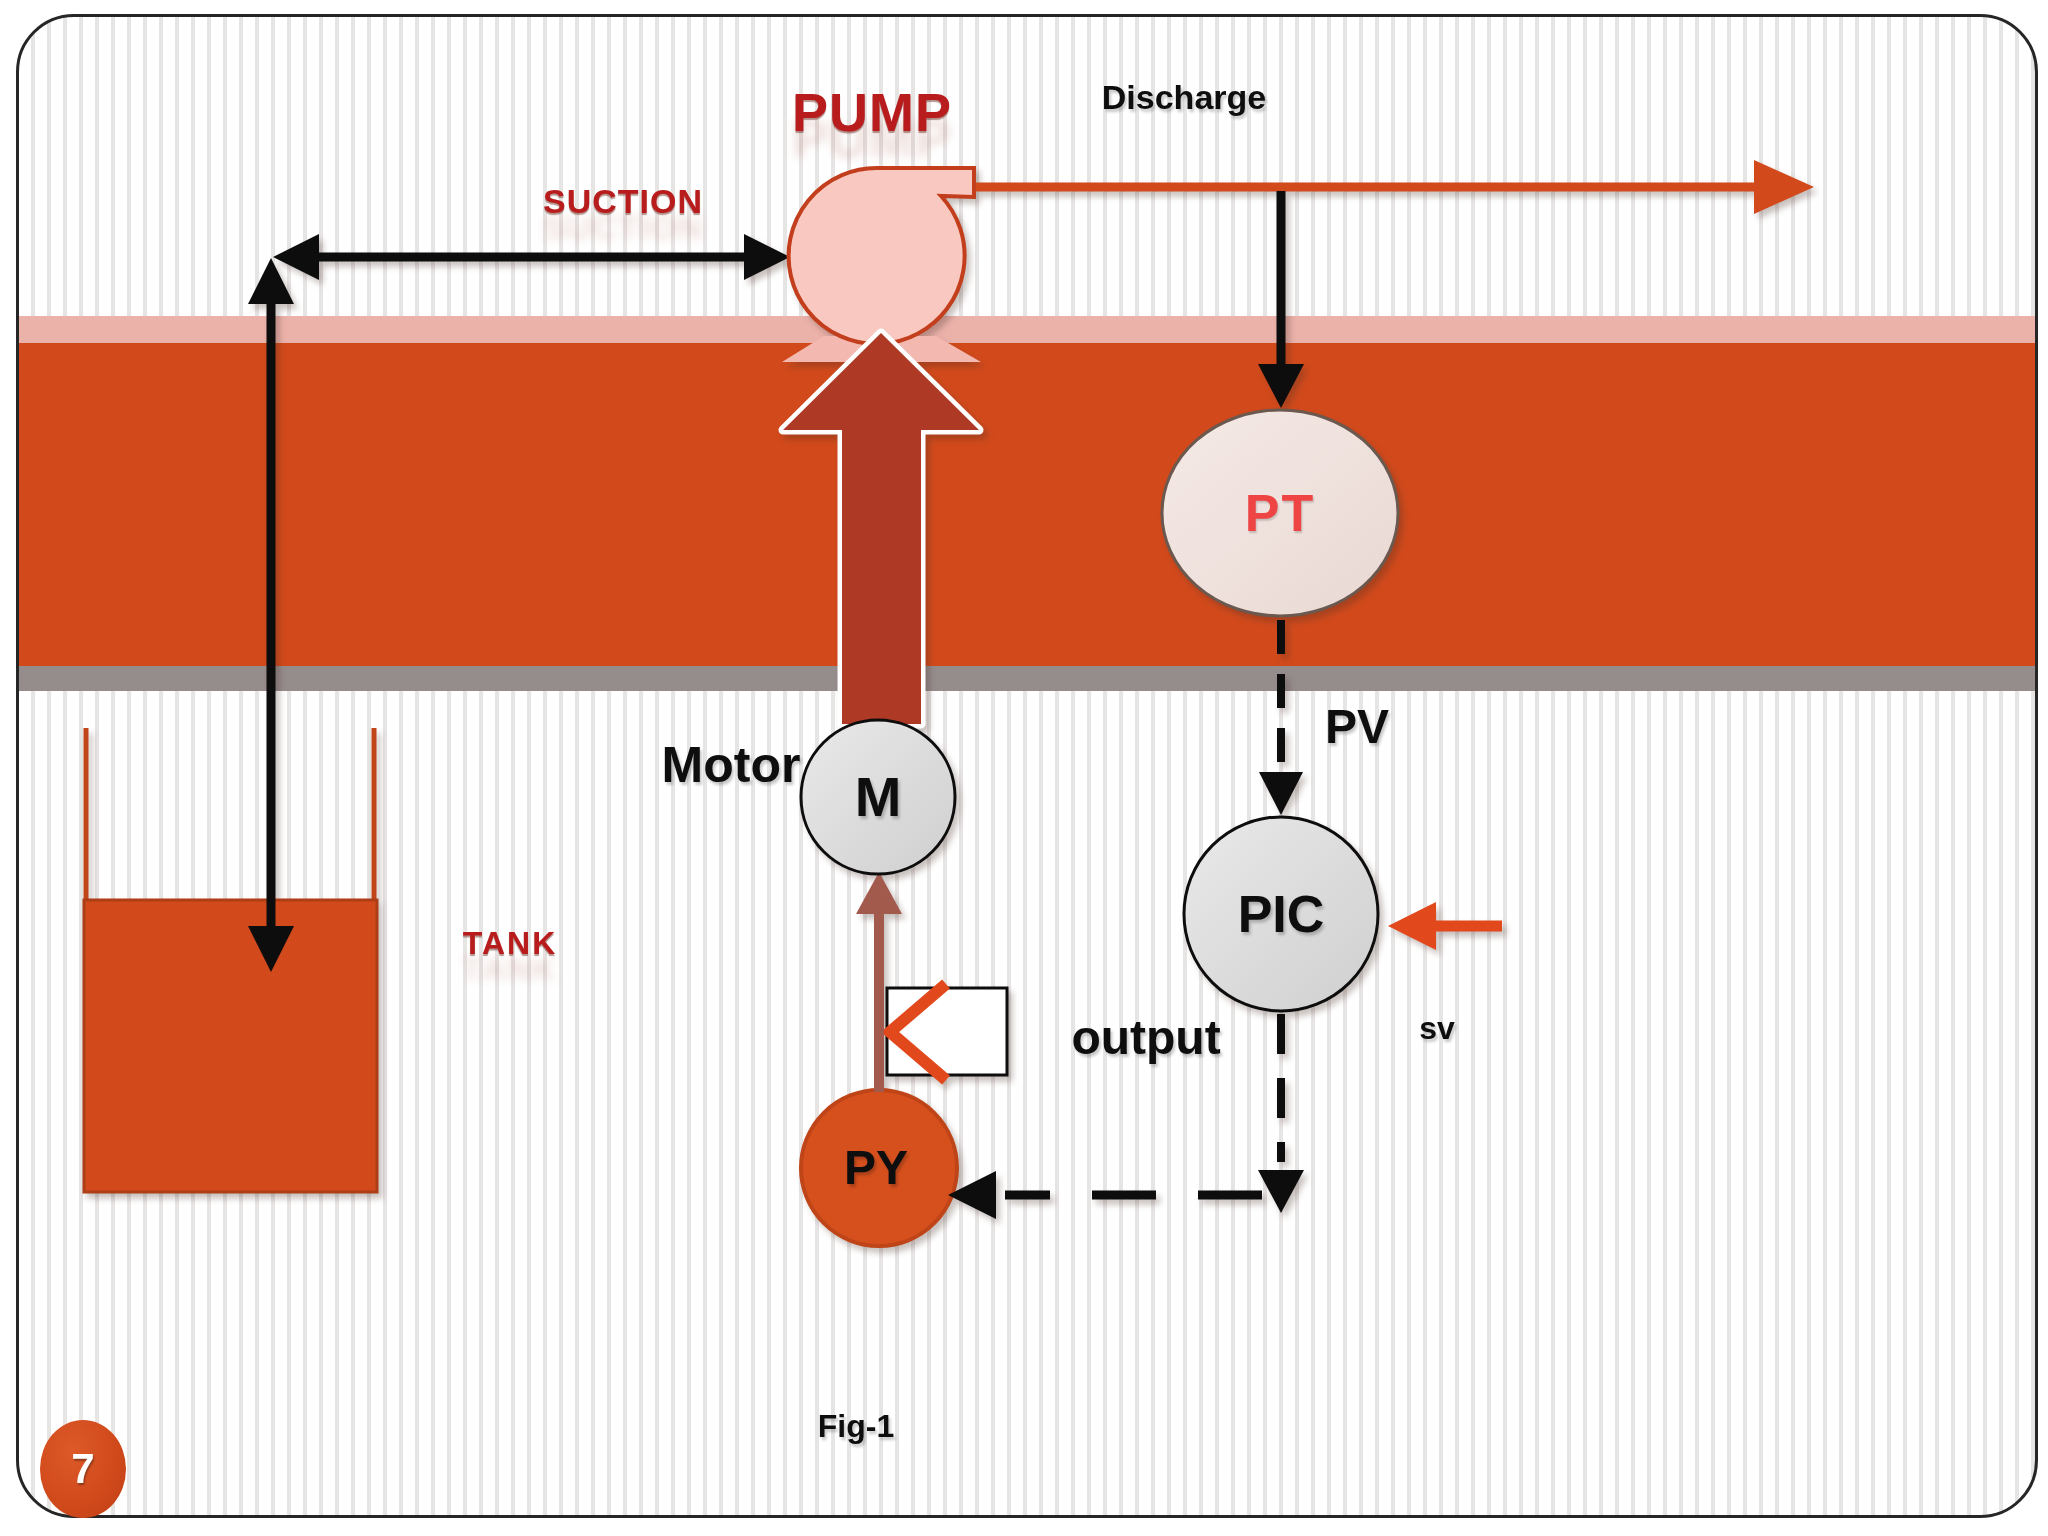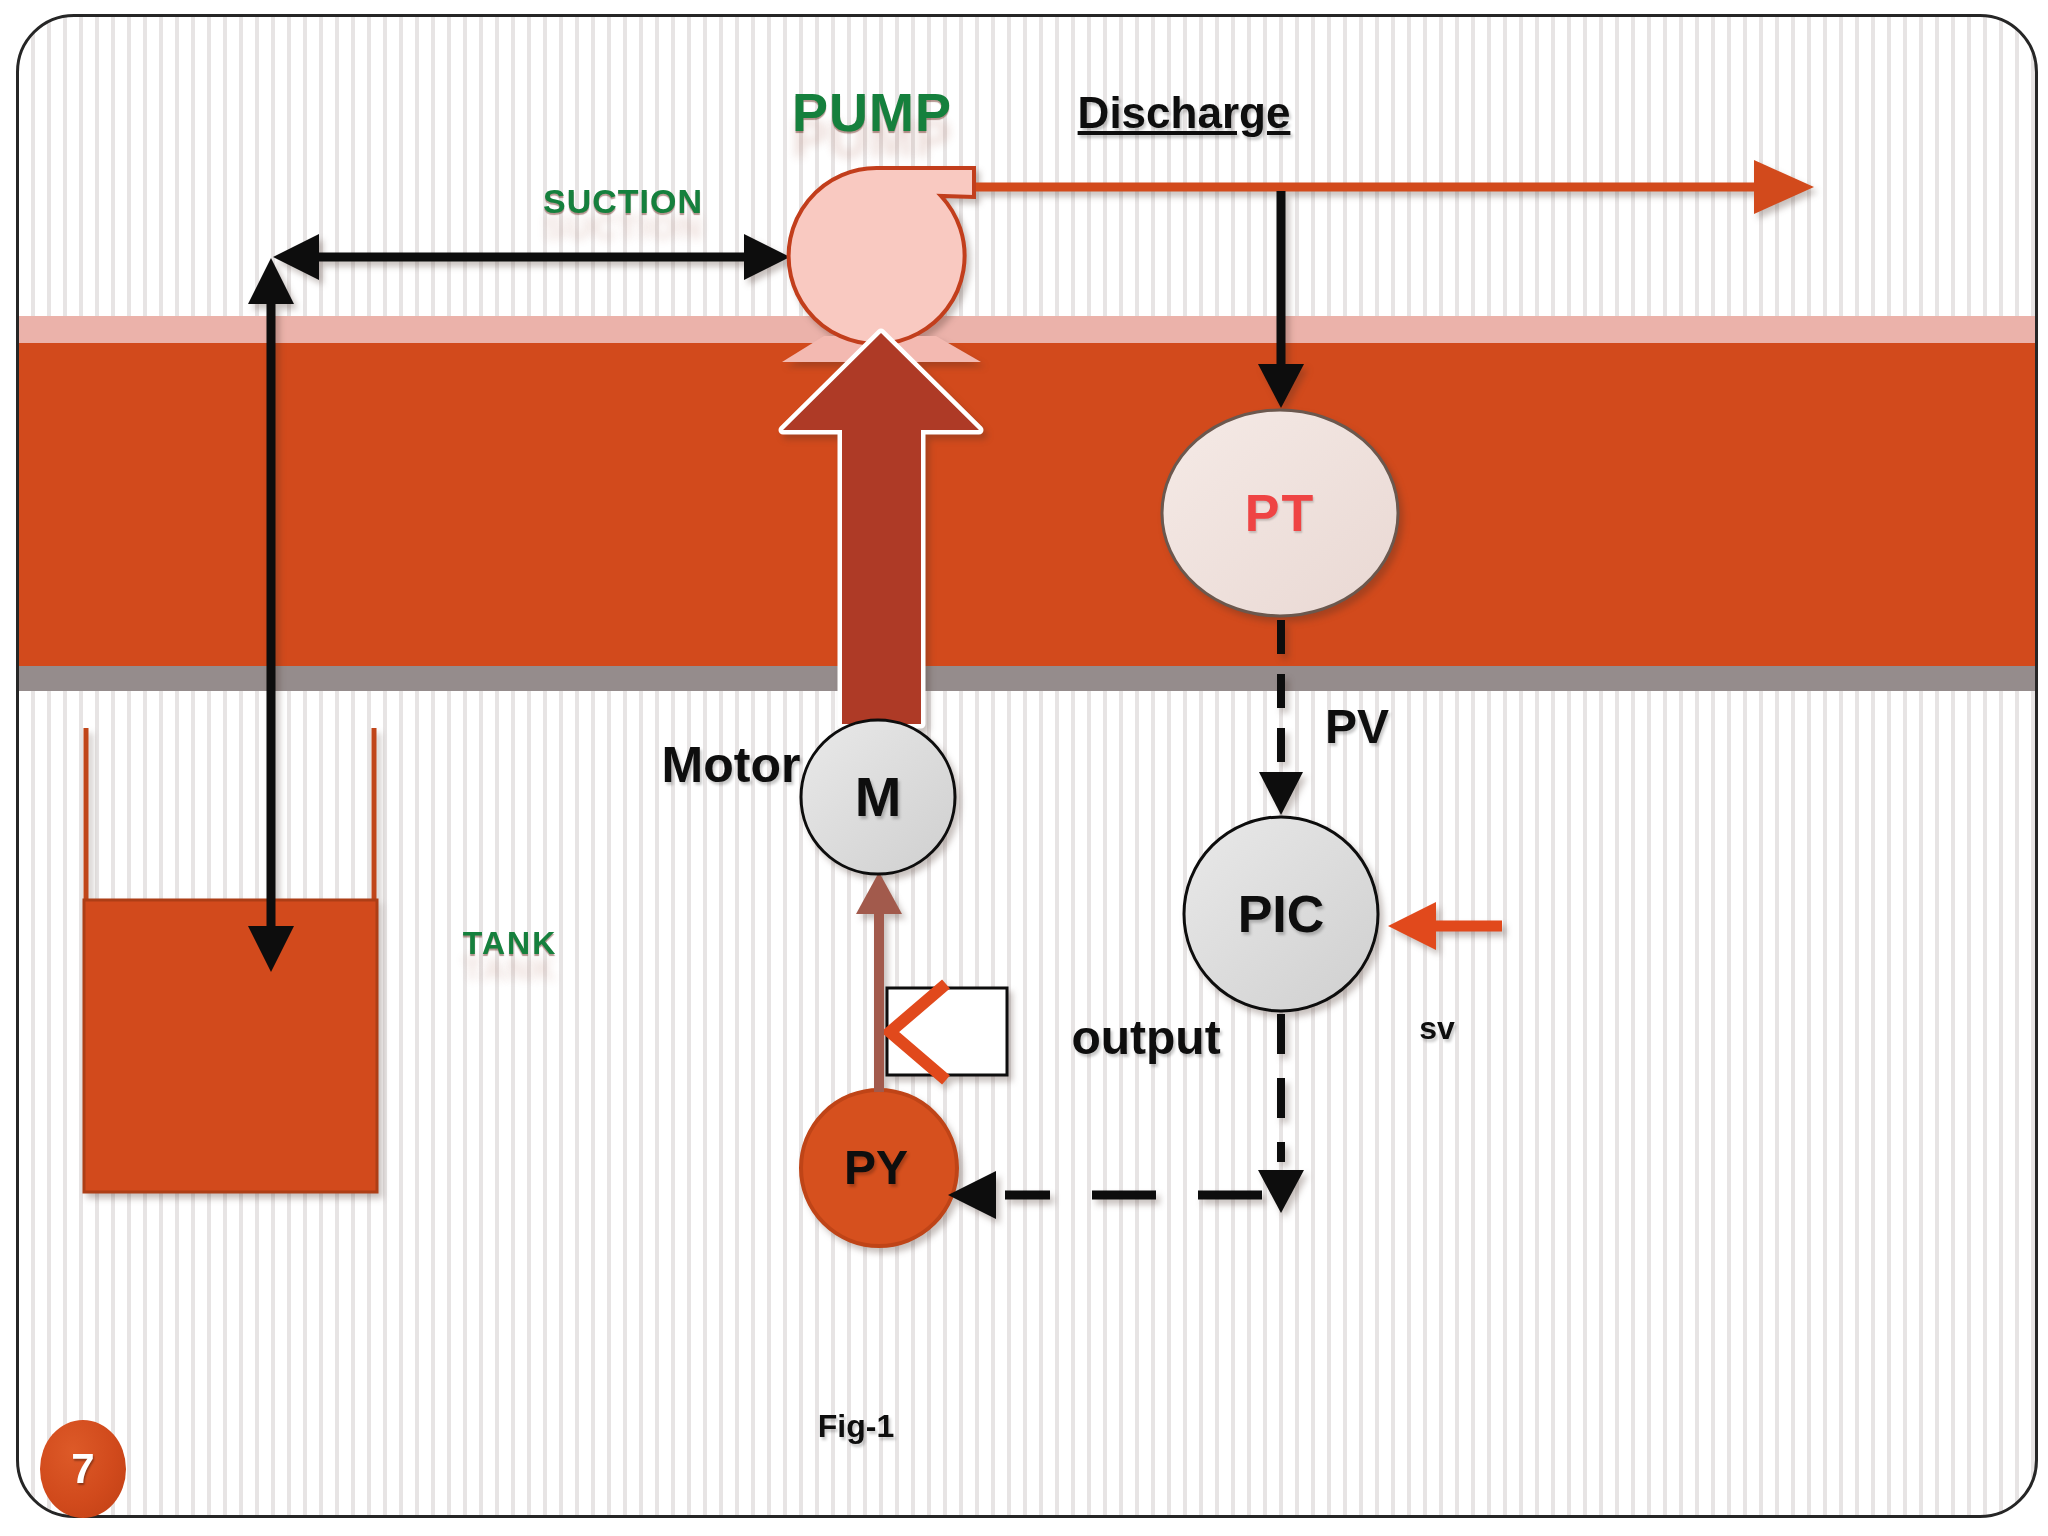--- a/index.html
+++ b/index.html
@@ -18,25 +18,25 @@
   .band-gray  {top:649px;height:25px;background:#958c8c;}
 
   
   svg.diagram{position:absolute;left:0;top:0;width:2048px;height:1536px;
               filter:drop-shadow(4px 5px 3px rgba(70,45,35,.30));}
 
   
   .lbl{position:absolute;transform:translate(-50%,-50%);white-space:nowrap;
        font-weight:bold;line-height:1;z-index:5;}
   .lbl-black{color:#0e0e0e;text-shadow:2px 3px 3px rgba(0,0,0,.22);}
-  .lbl-red{color:#15803d;text-shadow:0 2px 1px rgba(90,25,10,.45),0 26px 10px rgba(150,60,40,.18);}
+  .lbl-red{color:#b91c1c;text-shadow:0 2px 1px rgba(90,25,10,.45),0 26px 10px rgba(150,60,40,.18);}
   .lbl-green{color:#ef4444;text-shadow:1px 2px 2px rgba(0,0,0,.18);}
 
   .lbl-pump     {left:872px; top:112px;  font-size:54px;letter-spacing:1px;}
-  .lbl-discharge{left:1184px;top:113px;  font-size:44px;text-decoration:underline;}
+  .lbl-discharge{left:1184px;top:97px;  font-size:34px;}
   .lbl-suction  {left:623px; top:201px;  font-size:34px;letter-spacing:1px;}
   .lbl-tank     {left:510px; top:943px;  font-size:32px;letter-spacing:2px;}
   .lbl-motor    {left:725px; top:765px;  font-size:50px;padding-left:12px;}
   .lbl-m        {left:878px; top:797px;  font-size:56px;}
   .lbl-pt       {left:1280px;top:513px;  font-size:52px;letter-spacing:2px;}
   .lbl-pv       {left:1357px;top:727px;  font-size:48px;}
   .lbl-pic      {left:1281px;top:914px;  font-size:52px;text-align:center;}
   .lbl-sv       {left:1437px;top:1028px; font-size:32px;}
   .lbl-output   {left:1146px;top:1038px; font-size:48px;}
   .lbl-py       {left:876px; top:1168px; font-size:48px;}

